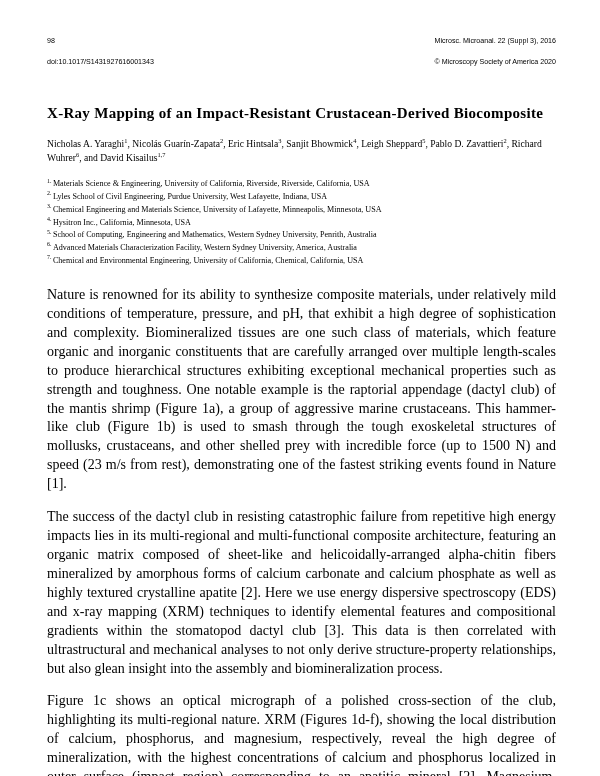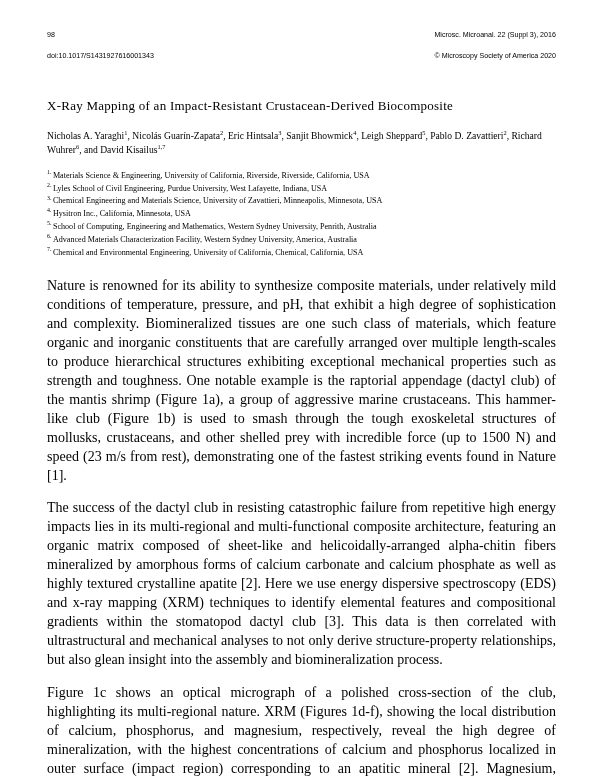--- a/index.html
+++ b/index.html
@@ -11,48 +11,48 @@
   body {
     font-family: "Liberation Serif", "DejaVu Serif", serif;
     color: #000000;
   }
   .page {
     position: relative;
     width: 600px;
     height: 776px;
     background: #ffffff;
     box-sizing: border-box;
-    padding: 20px 44px 0 47px;
+    padding: 26px 44px 0 47px;
     overflow: hidden;
   }
   
   .running-head {
     display: flex;
     justify-content: space-between;
     align-items: flex-start;
     font-family: "Liberation Sans", "DejaVu Sans", sans-serif;
     font-size: 7.1px;
     line-height: 1.48;
     color: #000;
   }
   .running-head .left,
   .running-head .right {
     white-space: pre-line;
   }
   .running-head .right {
-    text-align: left;
+    text-align: right;
   }
   .rh-line {
     display: block;
   }
   
   .title {
     margin-top: 26px;
-    font-size: 13px;
-    font-weight: normal;
+    font-size: 15px;
+    font-weight: bold;
     line-height: 1.2;
     letter-spacing: 0.02em;
   }
   
   .authors {
     margin-top: 15px;
     font-size: 9.6px;
     line-height: 1.45;
     text-align: left;
   }
@@ -109,21 +109,21 @@
     </div>
   </div>
 
   <h1 class="title">X-Ray Mapping of an Impact-Resistant Crustacean-Derived Biocomposite</h1>
 
   <div class="authors"><span>Nicholas A. Yaraghi<sup>1</sup></span>, <span>Nicolás Guarín-Zapata<sup>2</sup></span>, <span>Eric Hintsala<sup>3</sup></span>, <span>Sanjit Bhowmick<sup>4</sup></span>, <span>Leigh Sheppard<sup>5</sup></span>, <span>Pablo D. Zavattieri<sup>2</sup></span>, <span>Richard Wuhrer<sup>6</sup></span>, <span>and David Kisailus<sup>1,7</sup></span></div>
 
   <div class="affiliations">
       <span class="affil"><span class="marker">1.</span><span>Materials Science &amp; Engineering, University of California, Riverside, Riverside, California, USA</span></span>
       <span class="affil"><span class="marker">2.</span><span>Lyles School of Civil Engineering, Purdue University, West Lafayette, Indiana, USA</span></span>
-      <span class="affil"><span class="marker">3.</span><span>Chemical Engineering and Materials Science, University of Zavattieri, Minneapolis, Minnesota, USA</span></span>
+      <span class="affil"><span class="marker">3.</span><span>Chemical Engineering and Materials Science, University of Lafayette, Minneapolis, Minnesota, USA</span></span>
       <span class="affil"><span class="marker">4.</span><span>Hysitron Inc., California, Minnesota, USA</span></span>
       <span class="affil"><span class="marker">5.</span><span>School of Computing, Engineering and Mathematics, Western Sydney University, Penrith, Australia</span></span>
       <span class="affil"><span class="marker">6.</span><span>Advanced Materials Characterization Facility, Western Sydney University, America, Australia</span></span>
       <span class="affil"><span class="marker">7.</span><span>Chemical and Environmental Engineering, University of California, Chemical, California, USA</span></span>
     </div>
 
   <div class="body-text">
       <p class="para">Nature is renowned for its ability to synthesize composite materials, under relatively mild conditions of temperature, pressure, and pH, that exhibit a high degree of sophistication and complexity. Biomineralized tissues are one such class of materials, which feature organic and inorganic constituents that are carefully arranged over multiple length-scales to produce hierarchical structures exhibiting exceptional mechanical properties such as strength and toughness. One notable example is the raptorial appendage (dactyl club) of the mantis shrimp (Figure 1a), a group of aggressive marine crustaceans. This hammer-like club (Figure 1b) is used to smash through the tough exoskeletal structures of mollusks, crustaceans, and other shelled prey with incredible force (up to 1500 N) and speed (23 m/s from rest), demonstrating one of the fastest striking events found in Nature [1].</p>
       <p class="para">The success of the dactyl club in resisting catastrophic failure from repetitive high energy impacts lies in its multi-regional and multi-functional composite architecture, featuring an organic matrix composed of sheet-like and helicoidally-arranged alpha-chitin fibers mineralized by amorphous forms of calcium carbonate and calcium phosphate as well as highly textured crystalline apatite [2]. Here we use energy dispersive spectroscopy (EDS) and x-ray mapping (XRM) techniques to identify elemental features and compositional gradients within the stomatopod dactyl club [3]. This data is then correlated with ultrastructural and mechanical analyses to not only derive structure-property relationships, but also glean insight into the assembly and biomineralization process.</p>
       <p class="para">Figure 1c shows an optical micrograph of a polished cross-section of the club, highlighting its multi-regional nature. XRM (Figures 1d-f), showing the local distribution of calcium, phosphorus, and magnesium, respectively, reveal the high degree of mineralization, with the highest concentrations of calcium and phosphorus localized in outer surface (impact region) corresponding to an apatitic mineral [2]. Magnesium, concentrated within the interior (periodic region) of the club, plays an important role in stabilizing the amorphous calcium carbonate and calcium phosphate phases present. Figure 2a shows a pseudo-colored micrograph of the dactyl club cross-section revealing local distribution of calcium (red), phosphorus (green), and sulfur (blue). Scatter diagrams of calcium vs. phosphorus, calcium vs. sulfur, and phosphorus vs. sulfur (Figures 2b-d, respectively) reveal nodes, which correspond to unique compositions within the dactyl club, identified as the impact region, the interface between the impact and periodic regions, the medial periodic region, and the lateral periodic region (Figure 2e). Interestingly, these elemental phases correlate well with regional variations in the local microstructure and mechanical properties, as identified by high resolution electron microscopy and nanomechanical</p>

